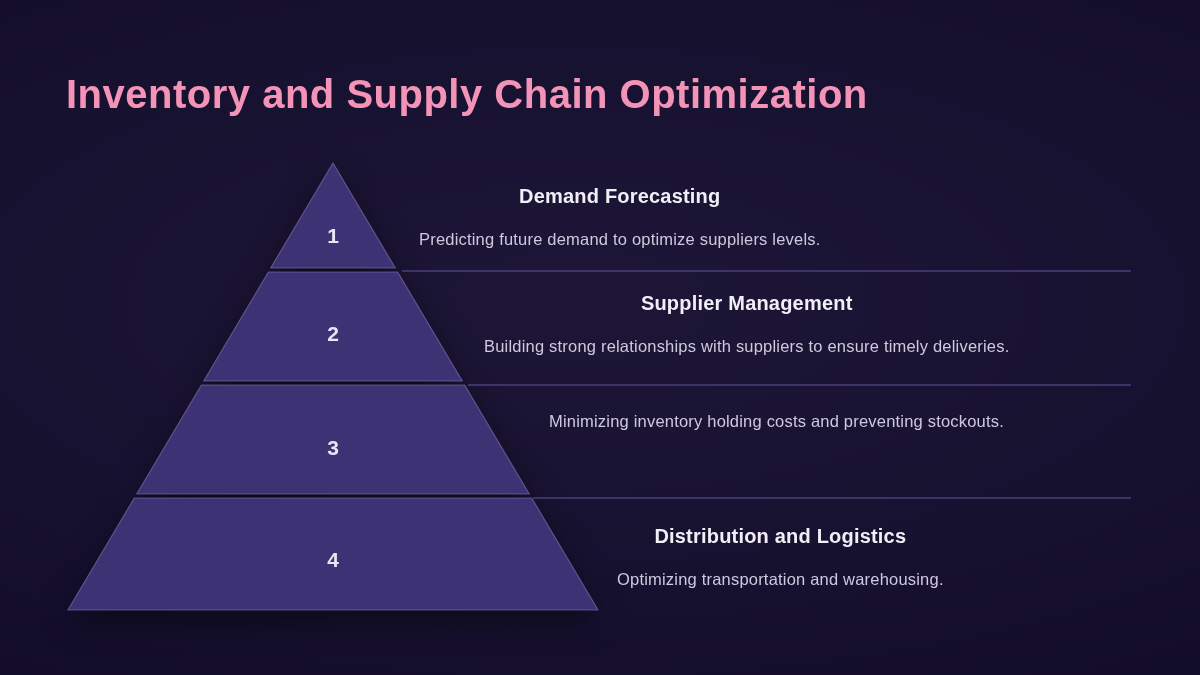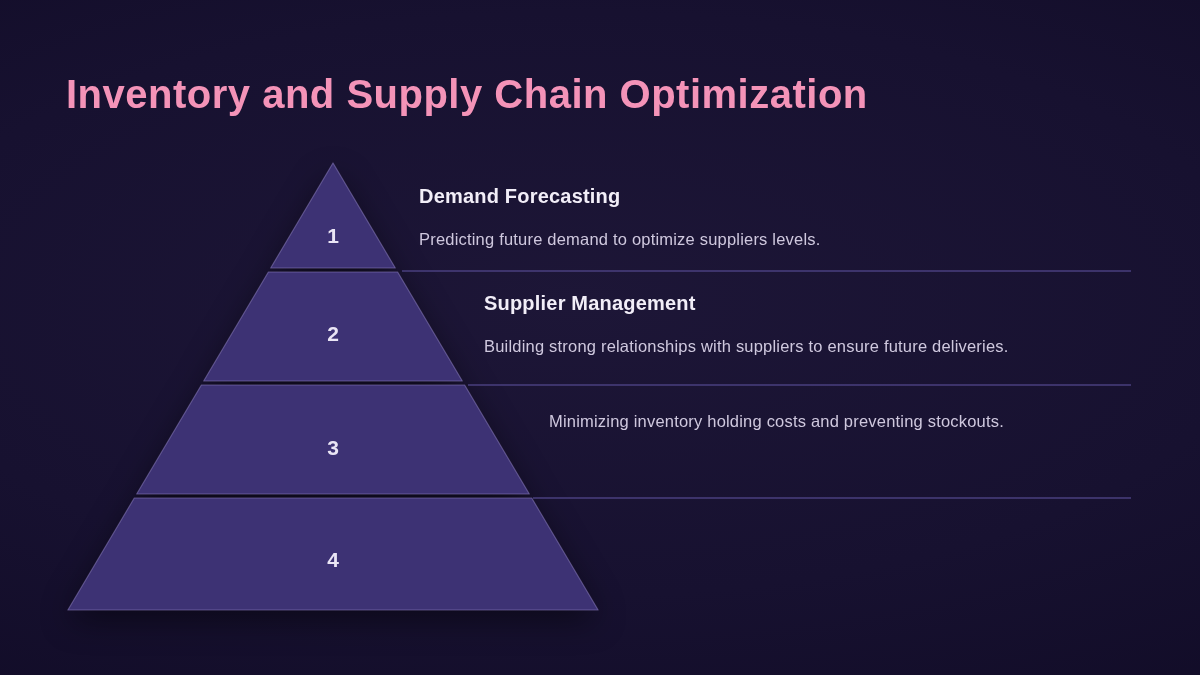--- a/index.html
+++ b/index.html
@@ -5,20 +5,21 @@
   * { margin: 0; padding: 0; box-sizing: border-box; }
   html, body { width: 1200px; height: 675px; overflow: hidden; }
   body { font-family: "Liberation Sans", sans-serif; }
 
   .slide {
     position: relative;
     width: 1200px;
     height: 675px;
     background: radial-gradient(ellipse 120% 90% at 48% 45%, #1d1637 0%, #171130 48%, #0e0922 100%);
     overflow: hidden;
+    text-align: center;
   }
 
   .slide-title {
     position: absolute;
     left: 66px;
     top: 72px;
     font-size: 40px;
     font-weight: bold;
     letter-spacing: 0.5px;
     color: #f493b8;
@@ -97,21 +98,25 @@
     <text class="level-number" x="333" y="567">4</text>
   </svg>
 
   <div class="level-text" style="left:419px; top:185px">
     <div class="level-heading">Demand Forecasting</div>
     <div class="level-desc">Predicting future demand to optimize suppliers levels.</div>
   </div>
 
   <div class="level-text" style="left:484px; top:292px">
     <div class="level-heading">Supplier Management</div>
-    <div class="level-desc">Building strong relationships with suppliers to ensure future deliveries.</div>
+    <div class="level-desc">Building strong relationships with suppliers to ensure timely deliveries.</div>
   </div>
 
   <div class="level-text" style="left:549px; top:412px">
     <div class="level-desc">Minimizing inventory holding costs and preventing stockouts.</div>
   </div>
 
+  <div class="level-text" style="left:617px; top:525px">
+    <div class="level-heading">Distribution and Logistics</div>
+    <div class="level-desc">Optimizing transportation and warehousing.</div>
+  </div>
 
 </div>
 
 </body></html>

